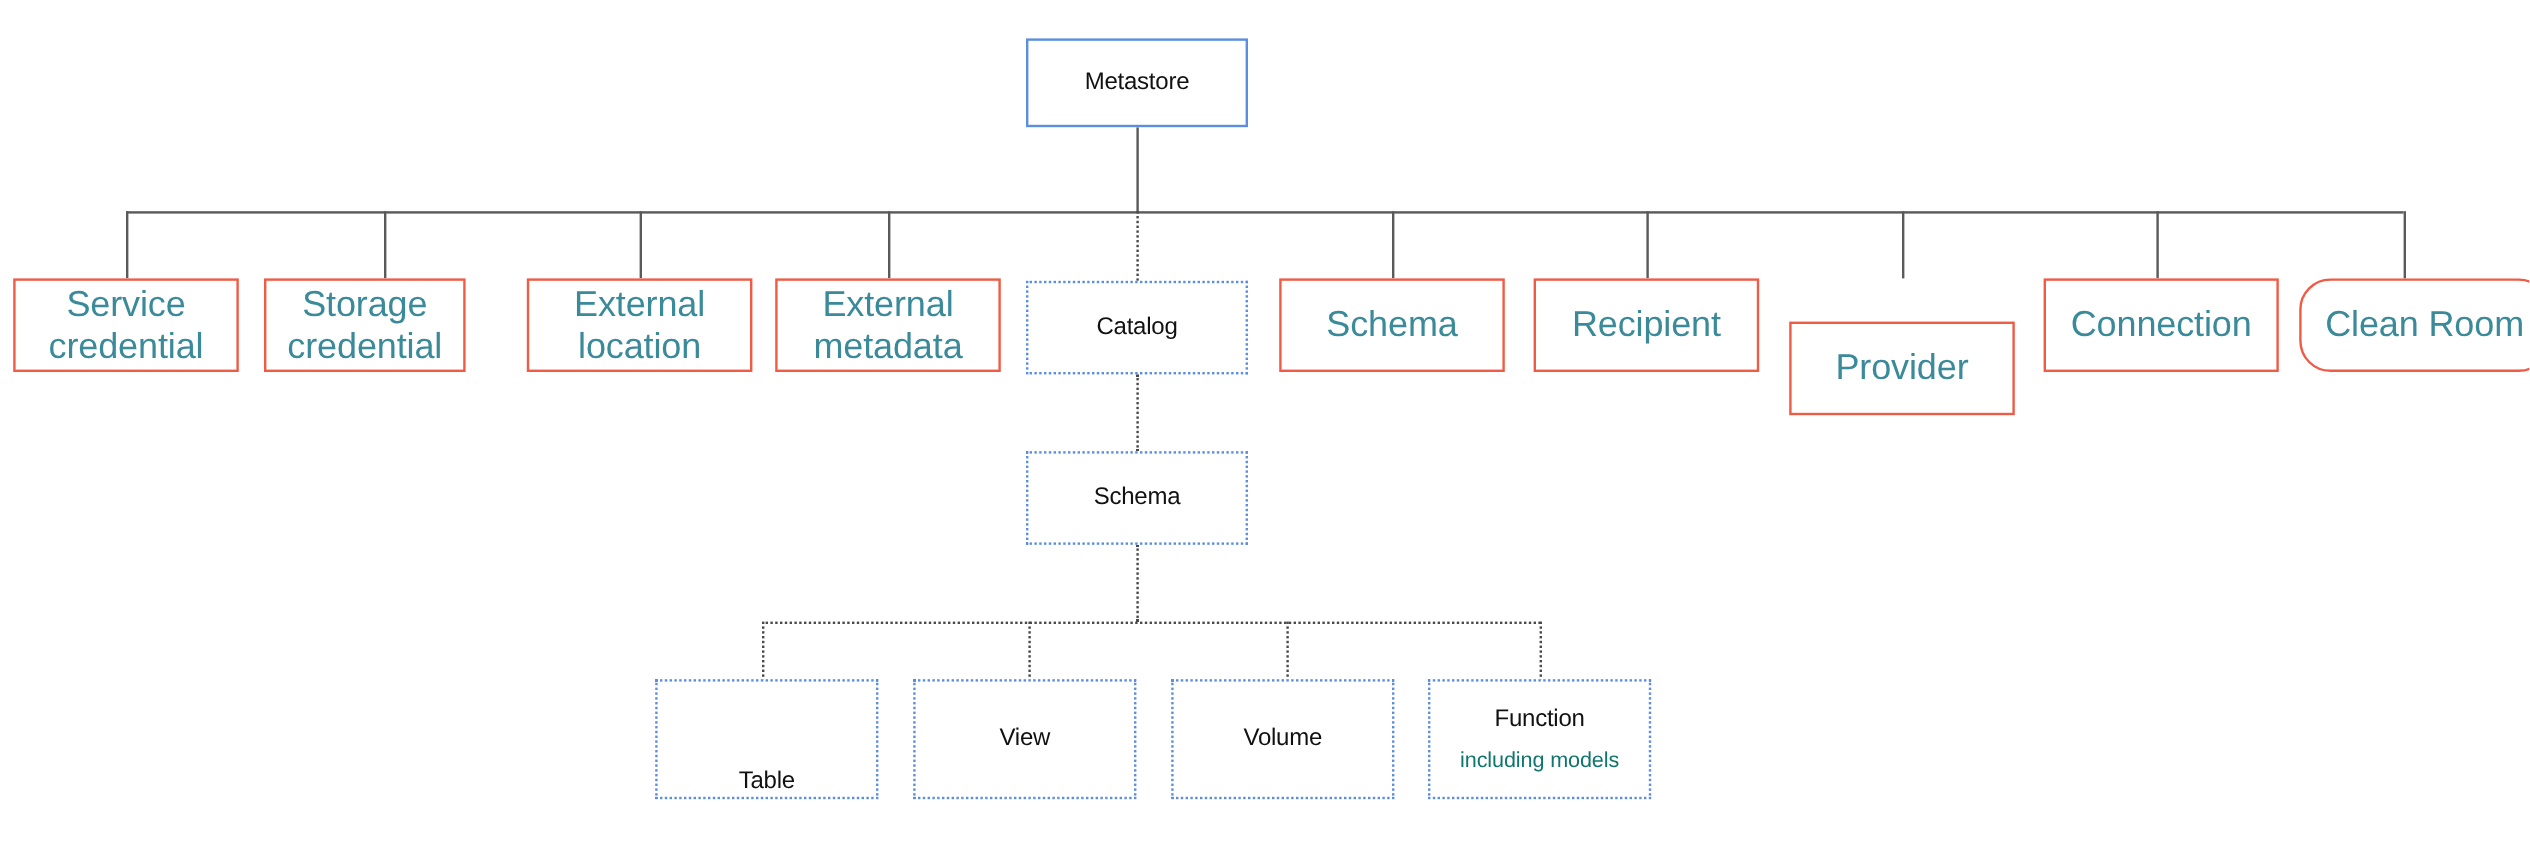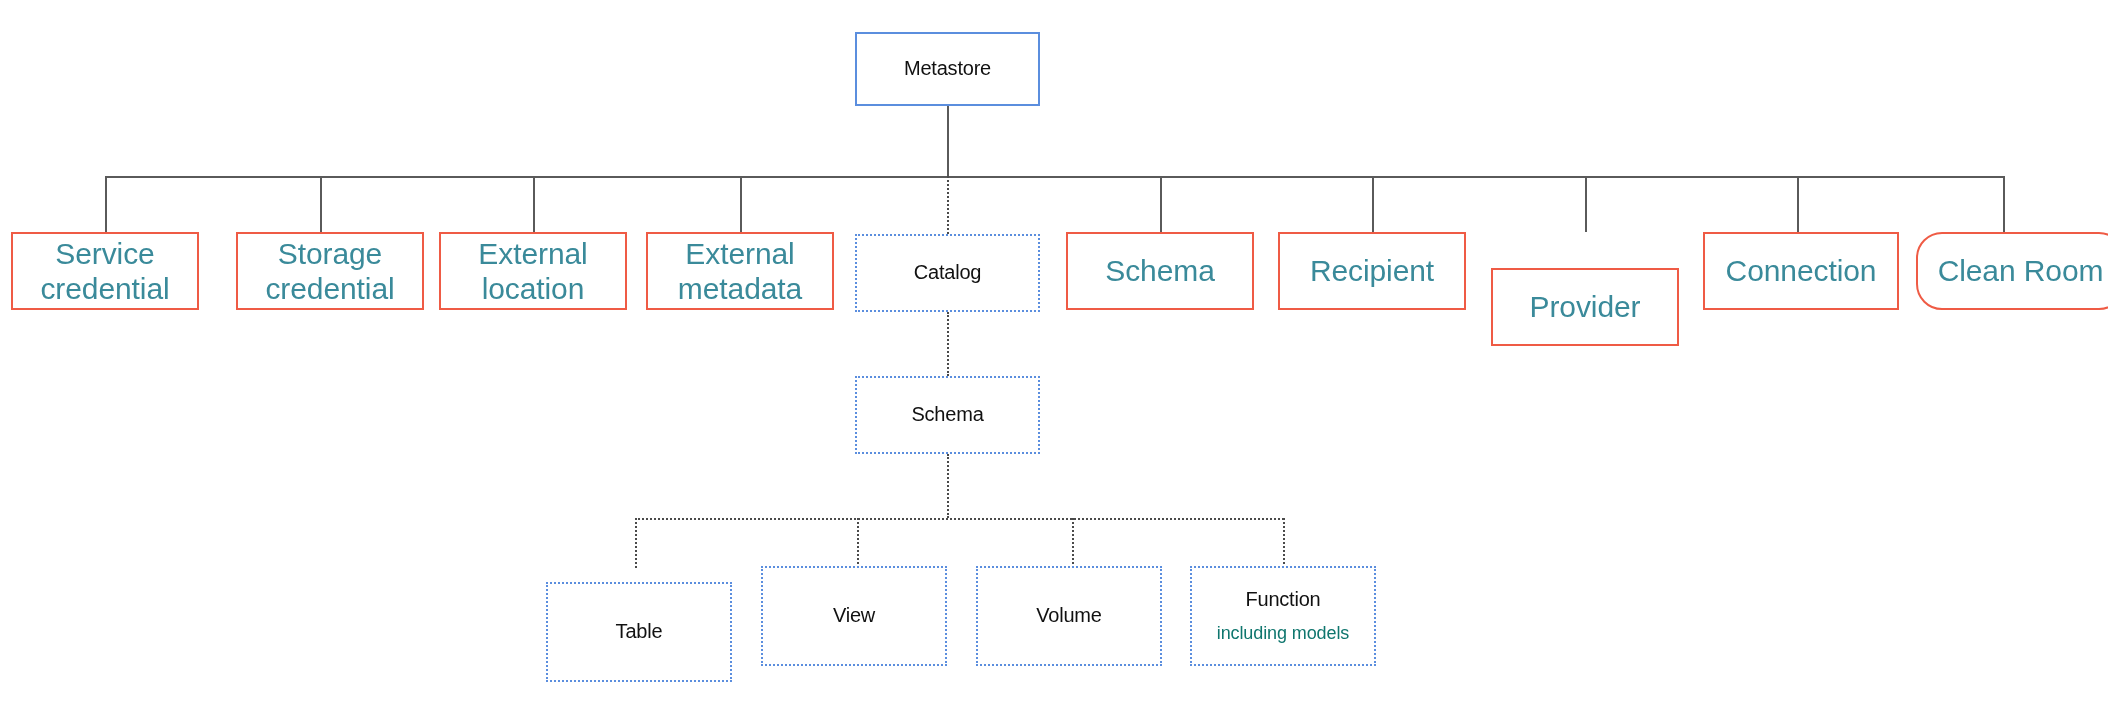--- a/index.html
+++ b/index.html
@@ -102,21 +102,21 @@
   <div class="conn v-solid" style="left:1797px; top:176px; height:56px;"></div>
   <div class="conn v-solid" style="left:2003px; top:176px; height:56px;"></div>
 
   <div class="conn v-dotted" style="left:947px; top:176px; height:58px;"></div>
 
   <div class="node solid-red" style="left:11px; top:232px; width:188px; height:78px;">
     <span class="label-teal">Service</span>
     <span class="label-teal">credential</span>
   </div>
 
-  <div class="node solid-red" style="left:236px; top:232px; width:188px; height:78px;">
+  <div class="node solid-red" style="left:220px; top:232px; width:168px; height:78px;">
     <span class="label-teal">Storage</span>
     <span class="label-teal">credential</span>
   </div>
 
   <div class="node solid-red" style="left:439px; top:232px; width:188px; height:78px;">
     <span class="label-teal">External</span>
     <span class="label-teal">location</span>
   </div>
 
   <div class="node solid-red" style="left:646px; top:232px; width:188px; height:78px;">
@@ -155,21 +155,21 @@
   </div>
 
   <div class="conn v-dotted" style="left:947px; top:454px; height:64px;"></div>
   <div class="conn h-dotted" style="left:635px; top:518px; width:649px;"></div>
 
   <div class="conn v-dotted" style="left:635px; top:518px; height:50px;"></div>
   <div class="conn v-dotted" style="left:857px; top:518px; height:50px;"></div>
   <div class="conn v-dotted" style="left:1072px; top:518px; height:50px;"></div>
   <div class="conn v-dotted" style="left:1283px; top:518px; height:50px;"></div>
 
-  <div class="node dotted-blue" style="left:546px; top:582px; width:186px; height:100px;">
+  <div class="node dotted-blue" style="left:546px; top:566px; width:186px; height:100px;justify-content:flex-end;">
     <span class="label-dark">Table</span>
   </div>
 
   <div class="node dotted-blue" style="left:761px; top:566px; width:186px; height:100px;">
     <span class="label-dark">View</span>
   </div>
 
   <div class="node dotted-blue" style="left:976px; top:566px; width:186px; height:100px;">
     <span class="label-dark">Volume</span>
   </div>

